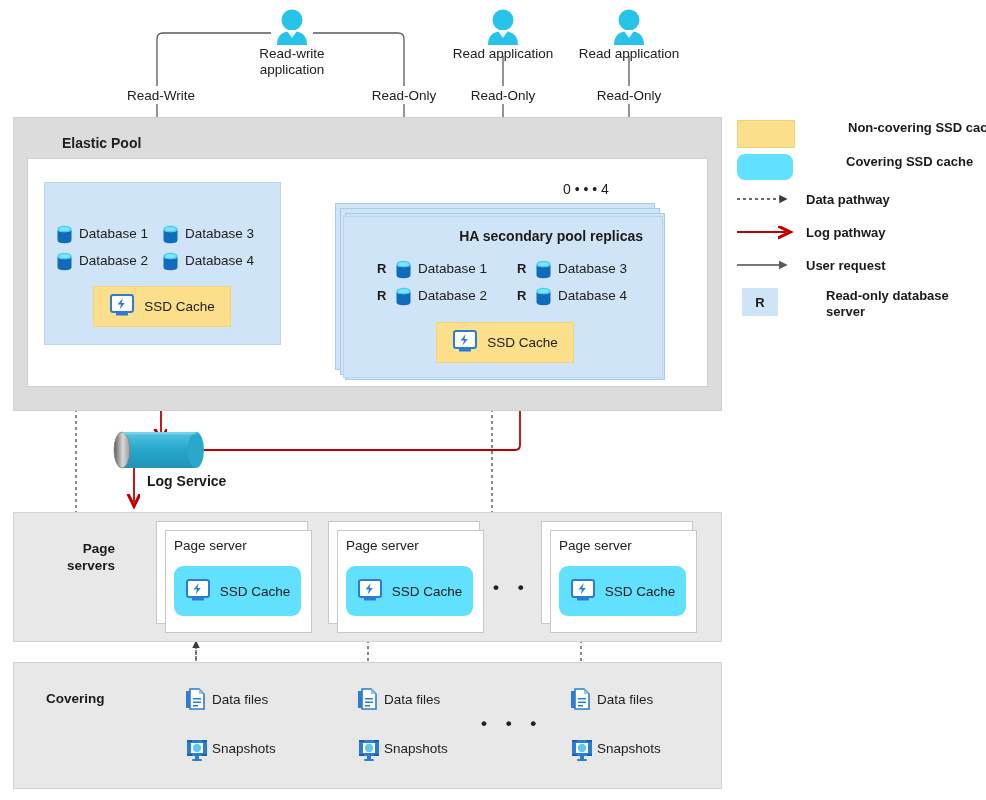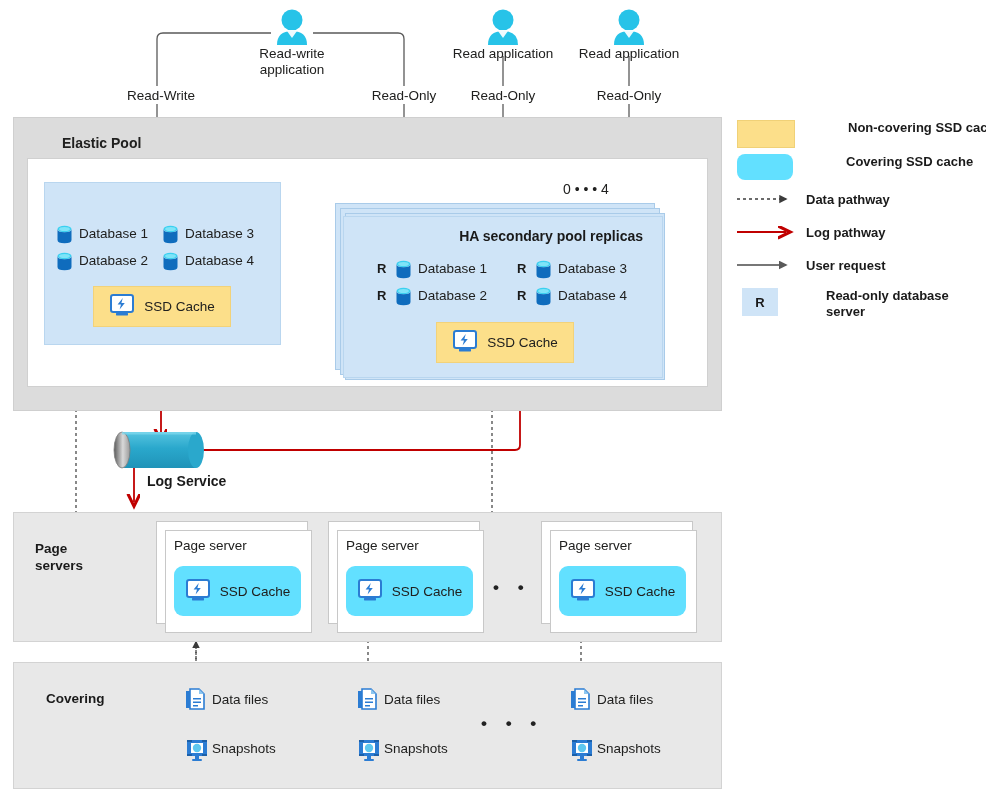--- a/index.html
+++ b/index.html
@@ -302,21 +302,21 @@
           <path d="M13.8,5 L8.6,11.6 L12,11.6 L10.6,16.6 L15.8,10 L12.4,10 z" fill="#2b7cd3"></path>
           <rect x="7" y="19.6" width="12" height="3" rx="1.2" fill="#2b7cd3"></rect>
         </svg>
     </span>
     <span>SSD Cache</span>
   </div>
 
   <div class="abs bold" style="left:147px;top:473px;font-size:14px;">Log Service</div>
 
   <div class="abs lightpanel" style="left:13px;top:512px;width:707px;height:128px;"></div>
-  <div class="abs bold" style="left:35px;top:540px;width:80px;text-align:left;font-size:13.5px;line-height:17px;">
+  <div class="abs bold" style="left:35px;top:540px;width:80px;text-align:right;font-size:13.5px;line-height:17px;">
     <div>Page</div>
     <div>servers</div>
   </div>
 
   <div class="abs pscard-back" style="left:156px;top:521px;width:150px;height:101px;"></div>
   <div class="abs pscard" style="left:165px;top:530px;width:145px;height:101px;"></div>
   <div class="abs lbl" style="left:174px;top:538px;">Page server</div>
   <div class="abs ssd-cyan ssd-box" style="left:174px;top:566px;width:127px;height:50px;">
     <span>
       <svg width="26" height="24" viewBox="0 0 26 24">

